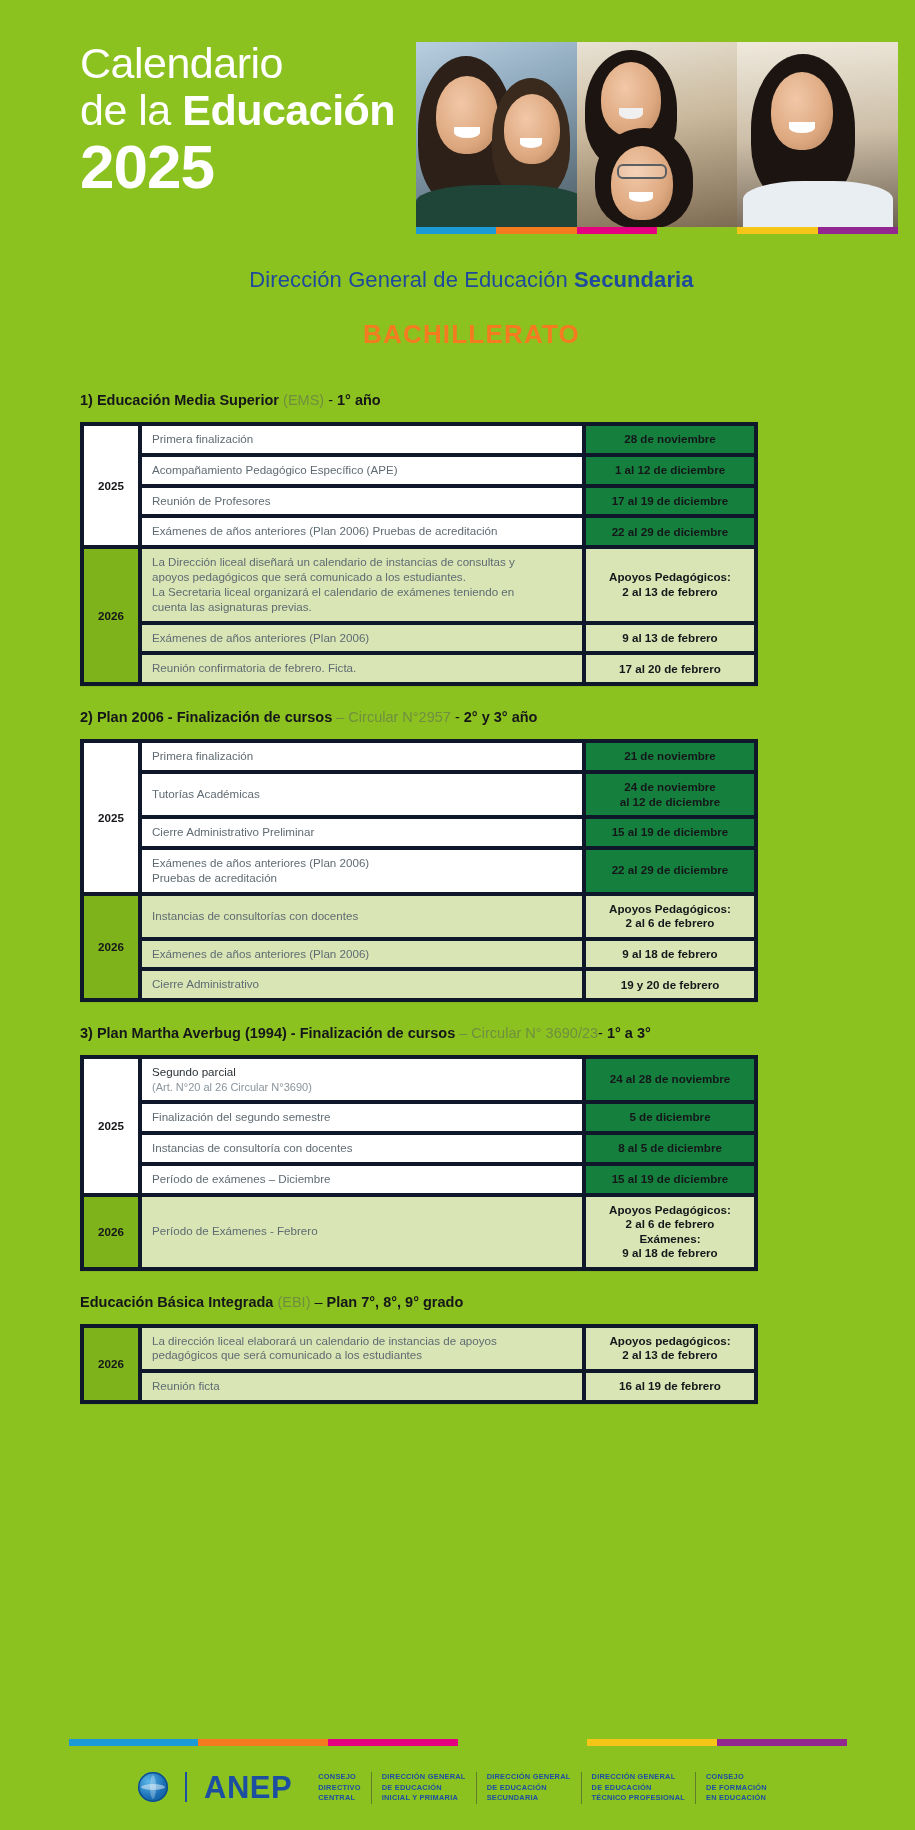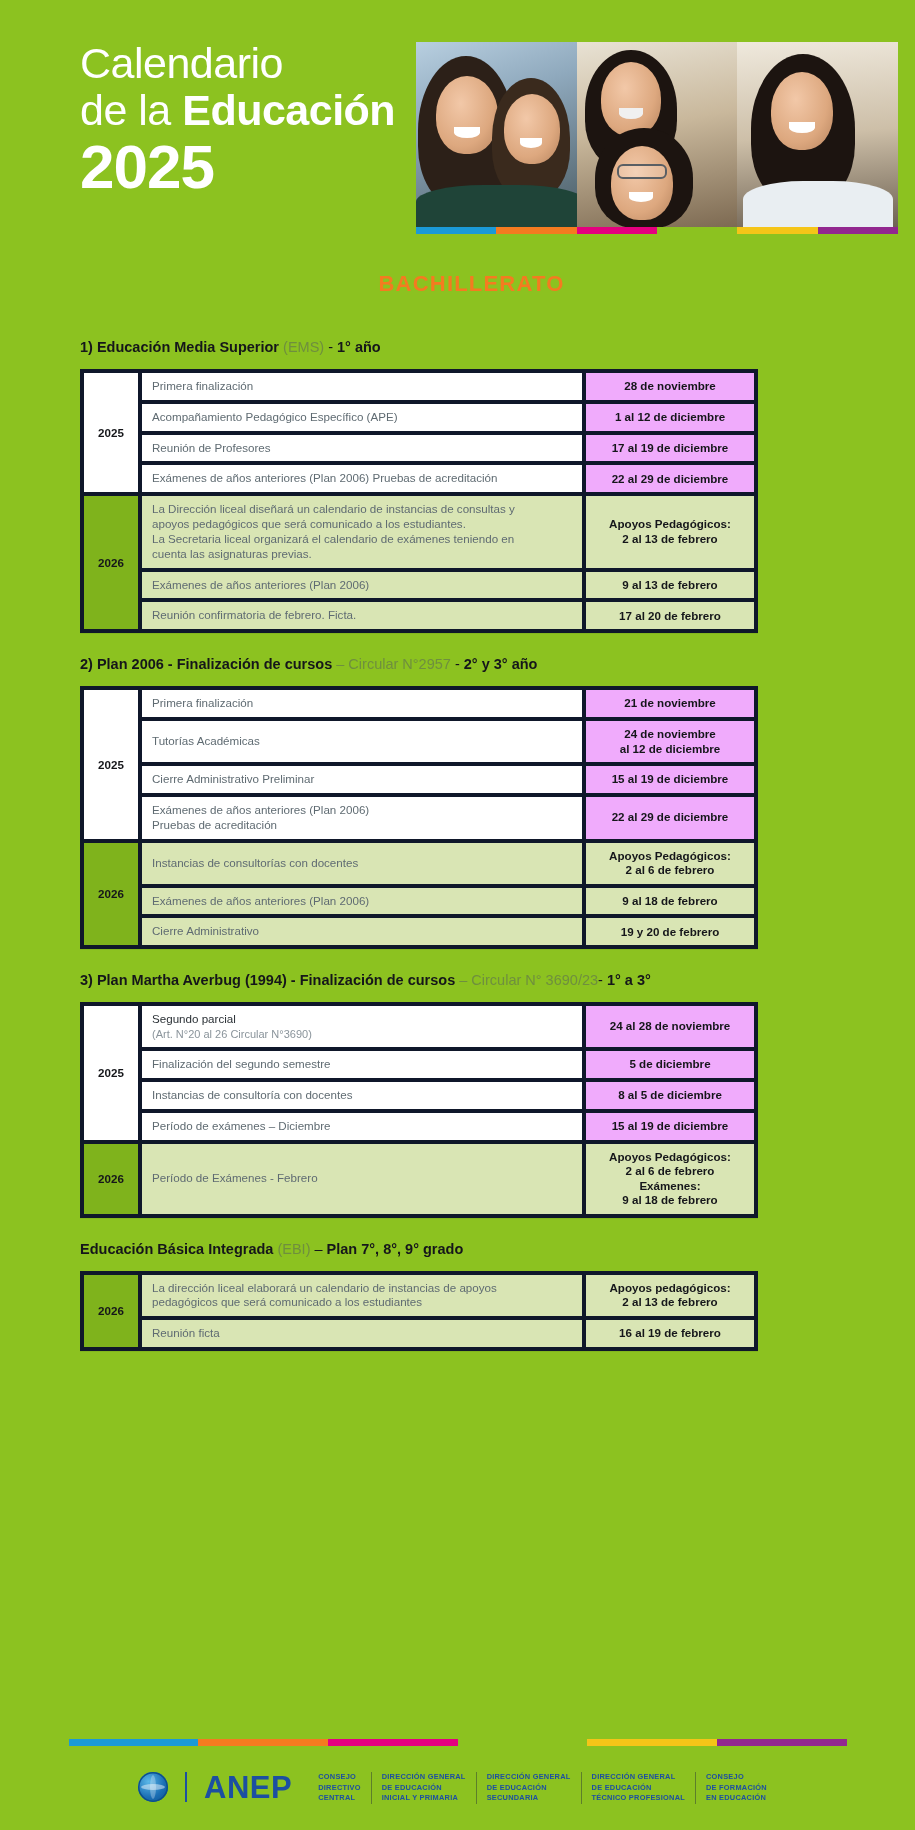--- a/index.html
+++ b/index.html
@@ -114,21 +114,21 @@
     color: #1d4a9c;
     font-size: 22px;
     font-weight: 400;
     margin-top: 22px;
     letter-spacing: 0.1px;
   }
   .subtitle b { font-weight: 700; }
   .bach {
     text-align: center;
     color: #f47b20;
-    font-size: 22px;
+    font-size: 26px;
     font-weight: 700;
     letter-spacing: 1.2px;
     margin-top: 26px;
   }
 
   
   .section { margin-top: 23px; }
   .section.s1 { margin-top: 42px; }
   .sec-head {
     margin-left: 52px;
@@ -165,21 +165,21 @@
   td.year.y2025 { background: #ffffff; }
   td.year.y2026 { background: #7fb31c; }
   td.label {
     background: #ffffff;
     color: #5f6b72;
     font-weight: 400;
     line-height: 1.28;
   }
   td.date {
     width: 172px;
-    background: #f0abfc;
+    background: #15803d;
     color: #15161a;
     font-weight: 700;
     text-align: center;
     line-height: 1.25;
   }
   tr.r2026 td.label { background: #d9e5b4; }
   tr.r2026 td.date  { background: #d9e5b4; }
   td.label b { color: #2b3136; font-weight: 400; }
   td.label .sub { color: #8a949b; display:block; font-size: 11px; }
   .nl { display: block; }
@@ -283,20 +283,21 @@
     <div class="colorbar">
         <i style="background: rgb(27, 154, 214); flex: 1 1 0px;"></i>
         <i style="background: rgb(244, 123, 32); flex: 1 1 0px;"></i>
         <i style="background: rgb(228, 0, 127); flex: 1 1 0px;"></i>
         <i style="background: rgb(140, 194, 32); flex: 1 1 0px;"></i>
         <i style="background: rgb(245, 197, 24); flex: 1 1 0px;"></i>
         <i style="background: rgb(146, 39, 143); flex: 1 1 0px;"></i>
       </div>
   </div>
 
+  <div class="subtitle"><span>Dirección General de Educación </span><b>Secundaria</b></div>
   <div class="bach">BACHILLERATO</div>
 
   <div id="sections-host">
       <div class="section s1">
         <div class="sec-head"><span>1) Educación Media Superior </span><span class="muted">(EMS)</span><span class="norm"> - </span><span>1° año</span></div>
         <table class="cal">
           <tbody>
             <tr>
               <td class="year y2025" rowspan="4">2025</td>
               <td class="label">Primera finalización</td>

